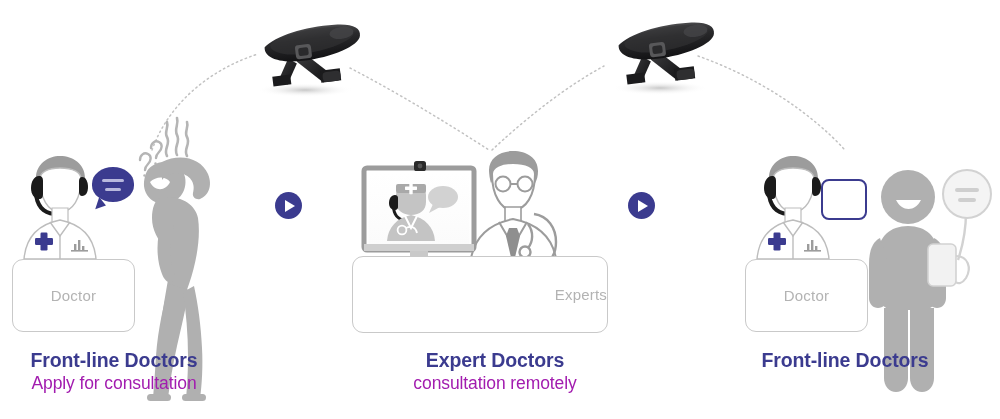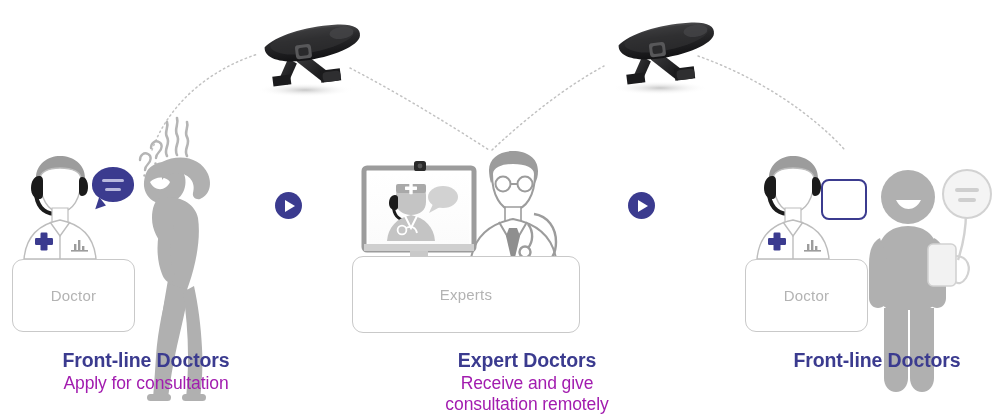--- a/index.html
+++ b/index.html
@@ -13,21 +13,20 @@
   #stage{position:absolute;left:0;top:16px;width:1000px;height:419px;}
   .layer{position:absolute;left:0;top:0;width:1000px;height:419px;}
   svg.layer{pointer-events:none;}
 
   
   .caption{
     position:absolute;
     text-align:center;
     line-height:1.18;
     letter-spacing:-0.1px;
-    padding-left:32px;
   }
   .cap-title{
     font-size:19.5px;
     font-weight:bold;
     color:#3b3b8f;
     white-space:nowrap;
     margin-bottom:1px;
   }
   .cap-sub{
     font-size:17.5px;
@@ -52,21 +51,21 @@
     align-items:center;
     justify-content:center;
   }
   .deskbox span{
     font-size:15px;
     color:#b3b3b3;
     font-weight:normal;
     letter-spacing:0.2px;
   }
   #desk-1{left:12px; top:243px; width:123px;height:73px;}
-  #desk-2{left:352px;top:240px; width:228px;height:77px;}
+  #desk-2{left:352px;top:240px; width:256px;height:77px;justify-content:flex-end;}
   #desk-3{left:745px;top:243px; width:123px;height:73px;}
 
   
   .playbtn{
     position:absolute;
     width:27px;height:27px;border-radius:50%;
     background:#3b3b8f;
     display:flex;align-items:center;justify-content:center;
   }
   .playbtn .tri{
@@ -447,21 +446,20 @@
     <div class="tri"></div>
   </div>
 
   <div class="caption" id="caption-1">
     <div class="cap-title">Front-line Doctors</div>
     <div class="cap-sub">Apply for consultation</div>
   </div>
 
   <div class="caption" id="caption-2">
     <div class="cap-title">Expert Doctors</div>
-    <div class="cap-sub">Receive and give</div>
     <div class="cap-sub">consultation remotely</div>
   </div>
 
   <div class="caption" id="caption-3">
     <div class="cap-title">Front-line Doctors</div>
   </div>
 
 </div>
 
 </body></html>

